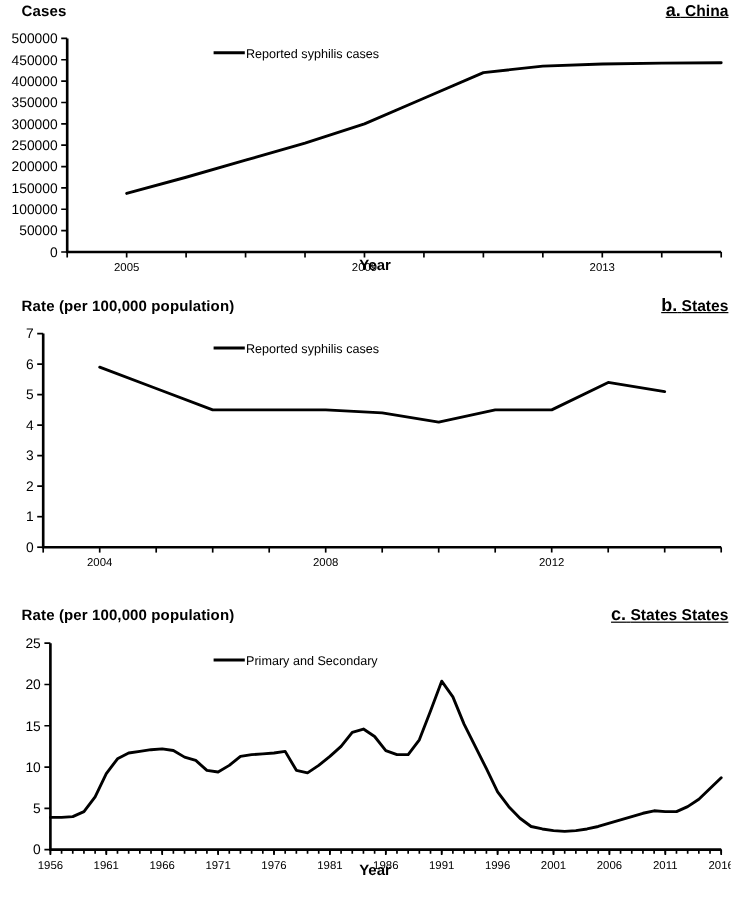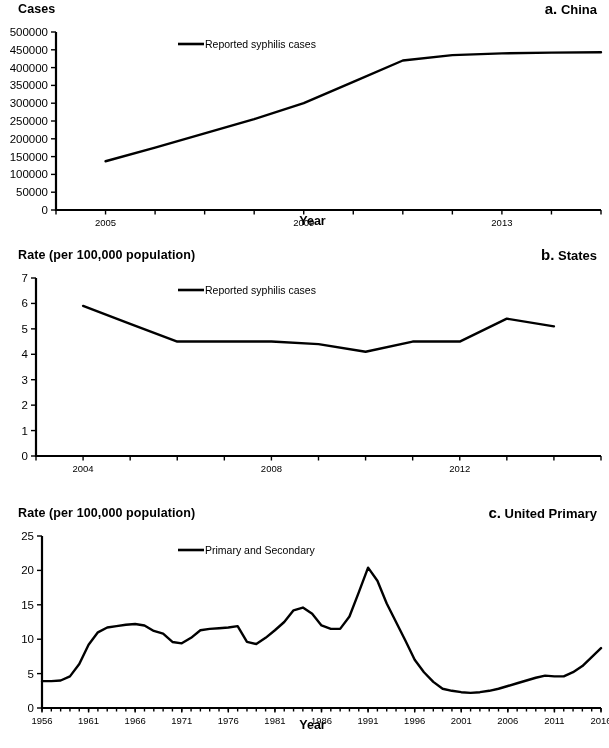--- a/index.html
+++ b/index.html
@@ -20,22 +20,22 @@
 
   .panel-header{
     position:relative;height:22px;padding-left:17px;
   }
   .axis-title-top{
     position:absolute;left:18px;top:2px;
     font-size:12.5px;font-weight:bold;letter-spacing:0.1px;
     white-space:nowrap;
   }
   .panel-label{
-    position:absolute;right:12px;top:0px;
-    font-size:13px;font-weight:bold;white-space:nowrap;
+    position:absolute;right:2px;top:0px;
+    font-size:13px;font-weight:bold;white-space:nowrap;text-decoration:underline;
   }
   .panel-label .letter{font-size:15px;font-weight:bold;}
 
   .plot-wrap{position:relative;}
   .plot-svg{display:block;}
 
   .xaxis-title{
     position:absolute;width:100%;text-align:center;
     font-size:12.5px;font-weight:bold;
   }
@@ -161,21 +161,21 @@
         </svg>
     </div>
     <div class="xaxis-title" id="xtitle-b">Year</div>
   </div>
 
   <div class="panel" id="panel-c">
     <div class="panel-header">
       <div class="axis-title-top">Rate (per 100,000 population)</div>
       <div class="panel-label">
         <span class="letter">c.</span>
-        <span>United Primary</span>
+        <span>States States</span>
       </div>
     </div>
     <div class="plot-wrap">
       <svg class="plot-svg" id="svg-c" width="609" height="208" viewBox="0 0 609 208">
           <line x1="37" y1="182" x2="42" y2="182" class="tick-mark"></line>
           <text x="34" y="186" text-anchor="end" class="ytick-lbl">0</text>
           <line x1="37" y1="147.6" x2="42" y2="147.6" class="tick-mark"></line>
           <text x="34" y="151.6" text-anchor="end" class="ytick-lbl">5</text>
           <line x1="37" y1="113.2" x2="42" y2="113.2" class="tick-mark"></line>
           <text x="34" y="117.2" text-anchor="end" class="ytick-lbl">10</text>

